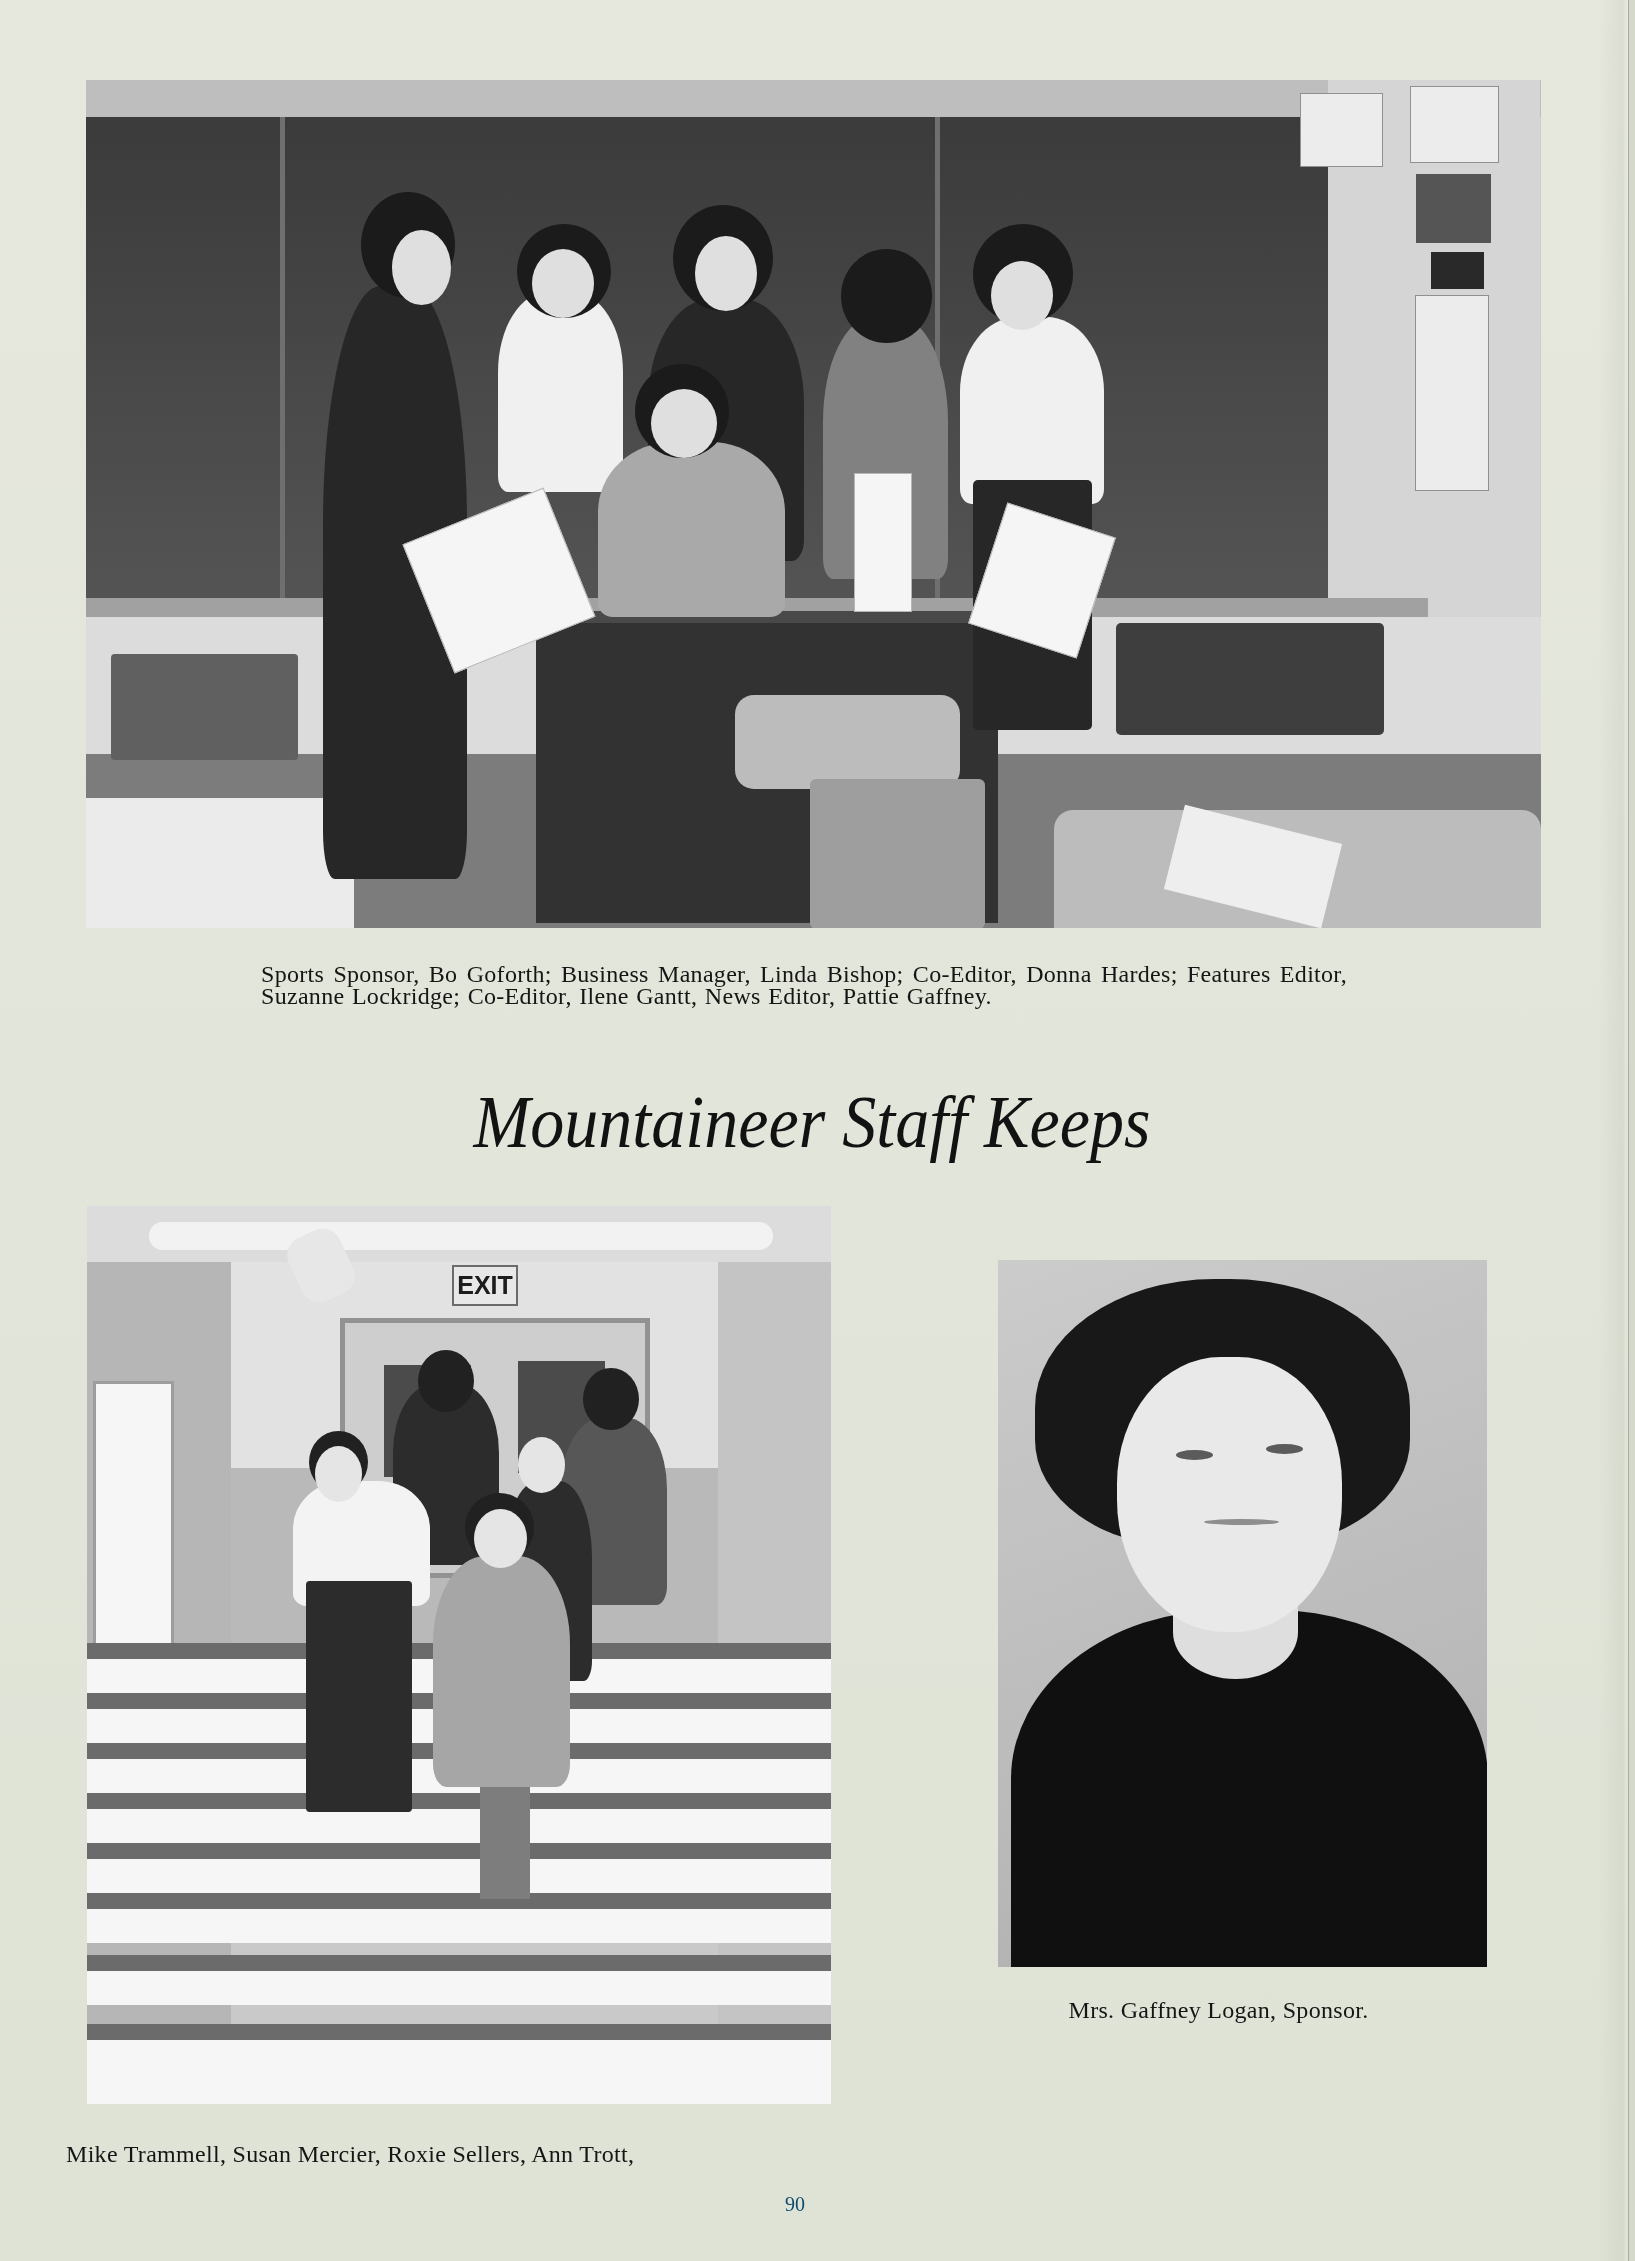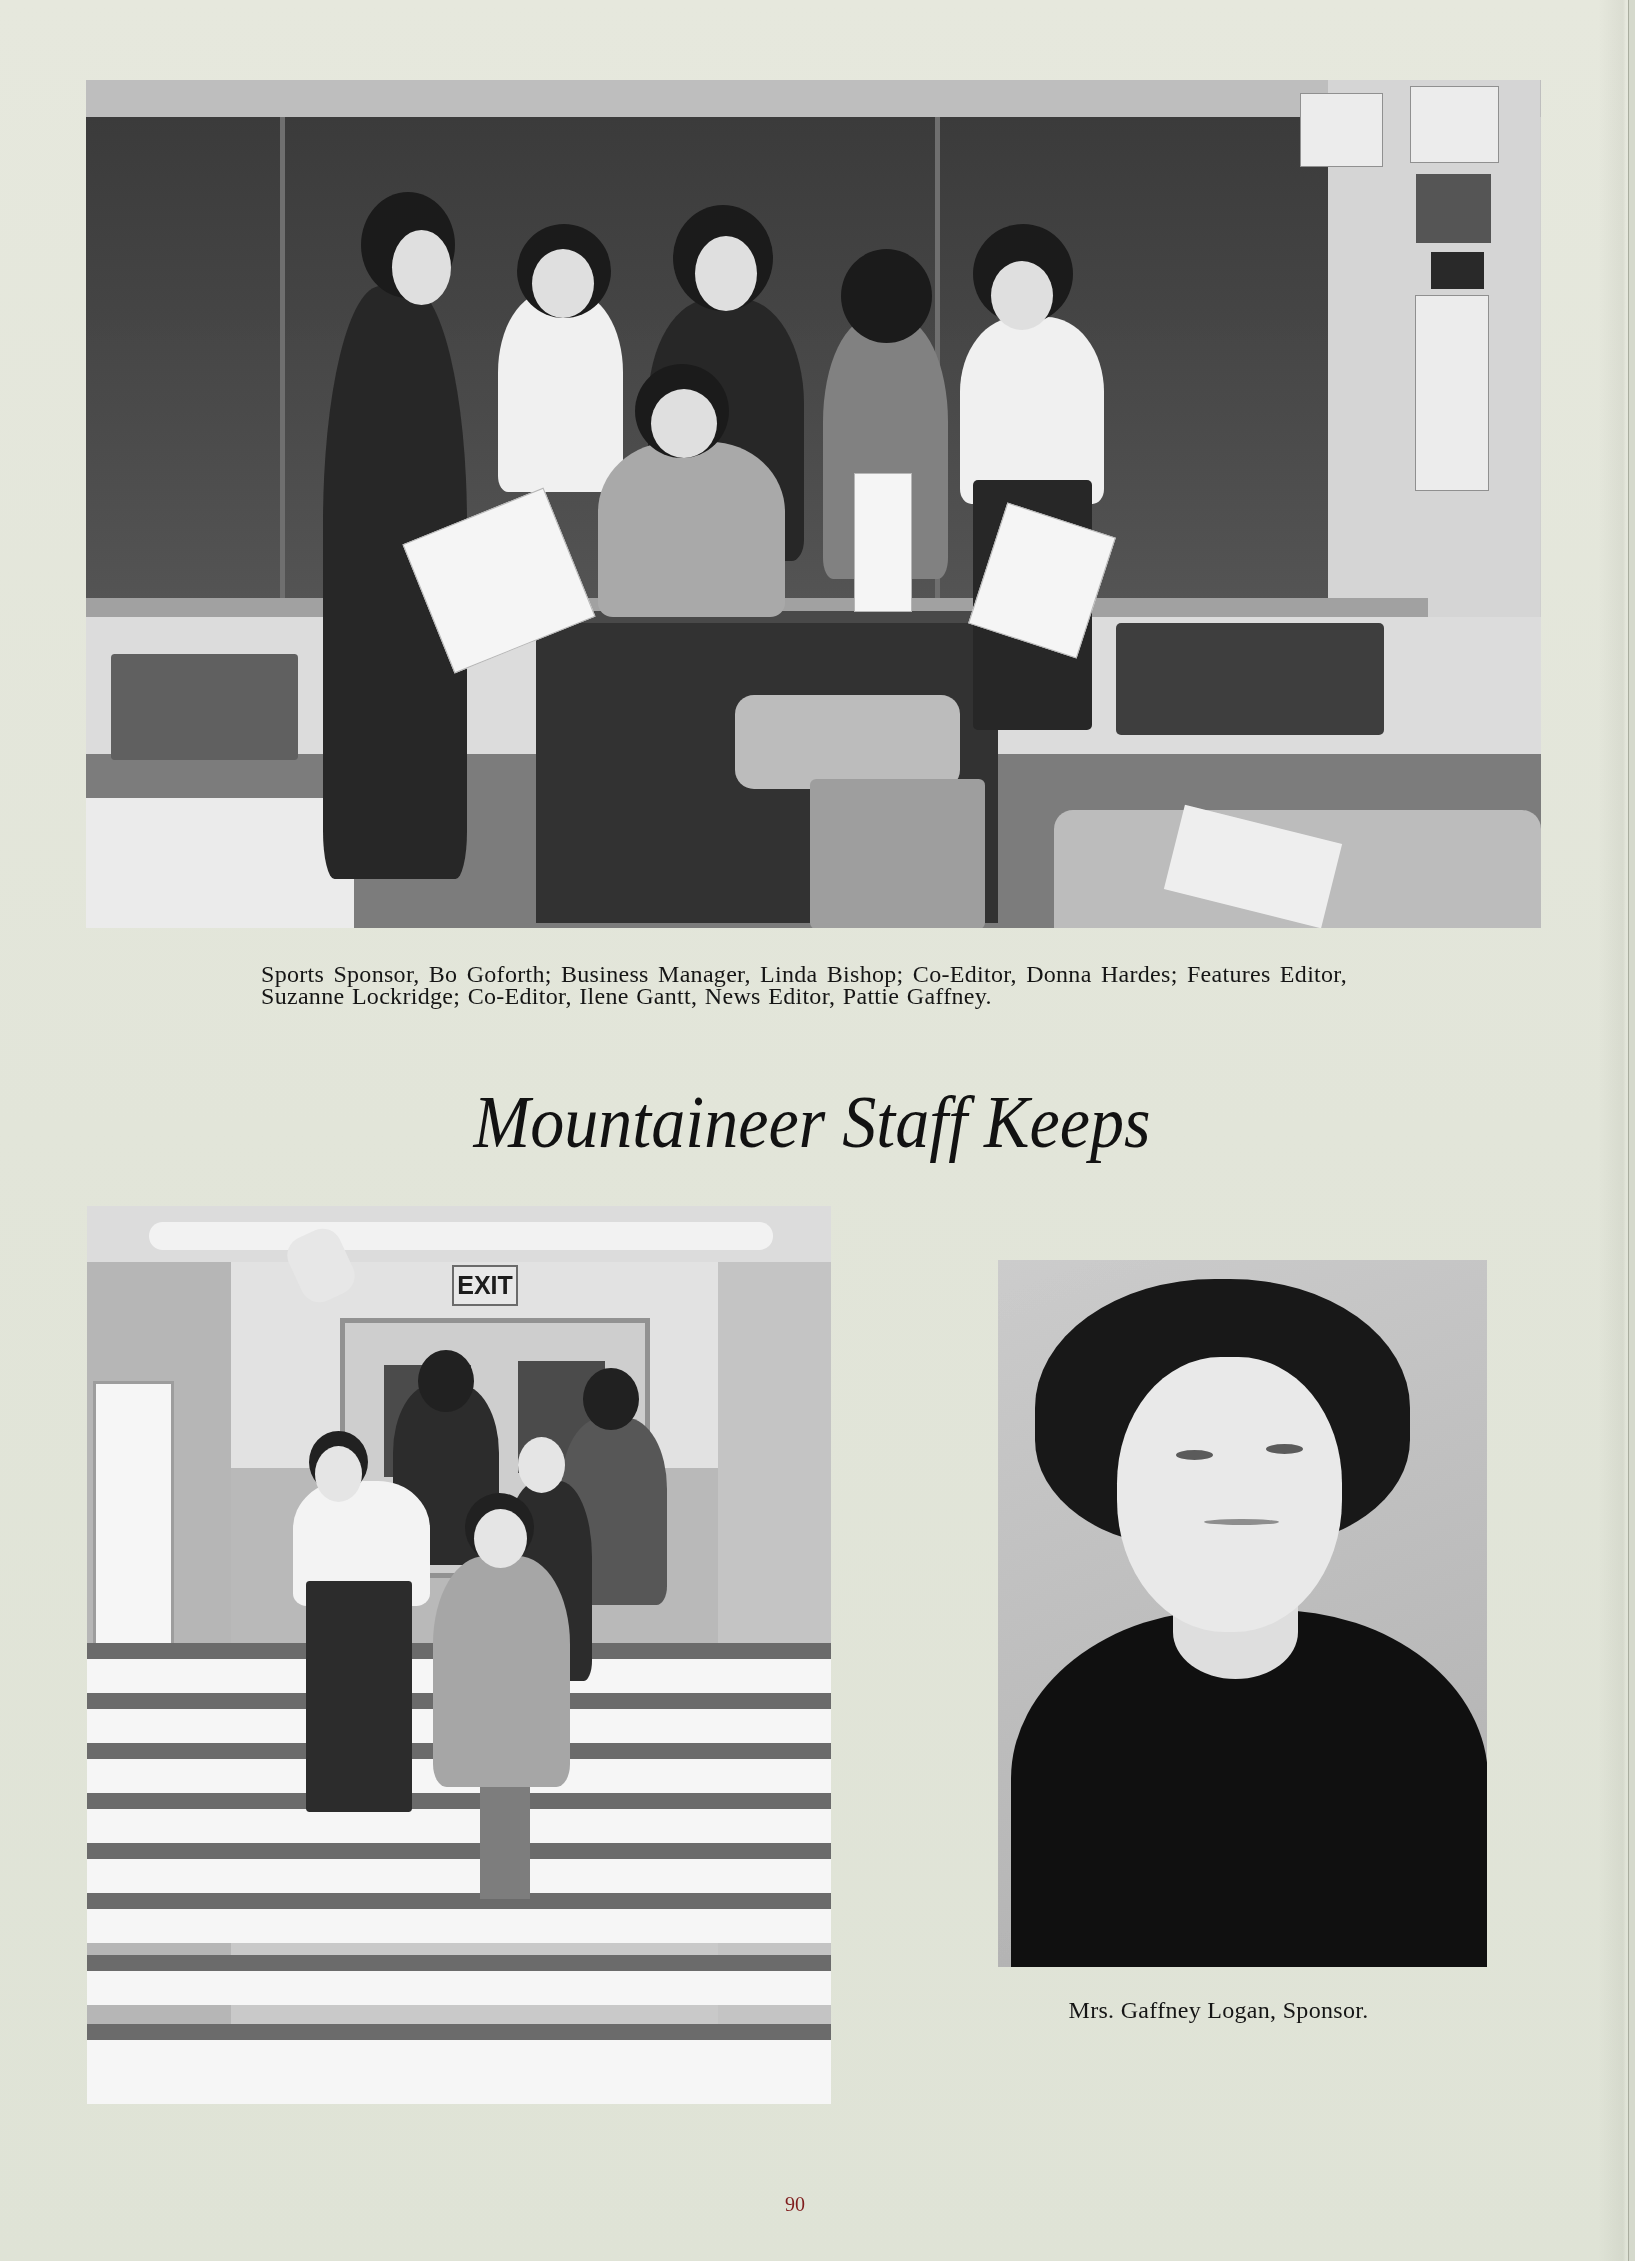--- a/index.html
+++ b/index.html
@@ -123,21 +123,21 @@
   #caption-distribution {
     left: 66px; top: 2143px; width: 749px;
     font-size: 24px; line-height: 22.5px;
     letter-spacing: 0.3px;
   }
   #page-number {
     position: absolute;
     left: 785px; top: 2193px;
     font-family: "Liberation Serif", "DejaVu Serif", serif;
     font-size: 20px; line-height: 22.5px;
-    color: #7f1d1d;
+    color: #0c4a6e;
   }
 </style>
 </head>
 <body>
 
 <div class="page-texture"></div>
 <div class="binding-line"></div>
 <div class="binding-strip"></div>
 
 <div class="photo" id="photo-classroom">
@@ -239,16 +239,17 @@
   <div class="blk neck"></div>
   <div class="blk face"></div>
   <div class="blk eye" style="left:178px; top:190px;"></div>
   <div class="blk eye" style="left:268px; top:184px;"></div>
   <div class="blk mouth"></div>
 </div>
 
 <div class="caption" id="caption-sponsor">Mrs. Gaffney Logan, Sponsor.</div>
 
 <div class="caption" id="caption-distribution">
+  <div>Mike Trammell, Susan Mercier, Roxie Sellers, Ann Trott,</div>
 </div>
 
 <div id="page-number">90</div>
 
 
 </body></html>

